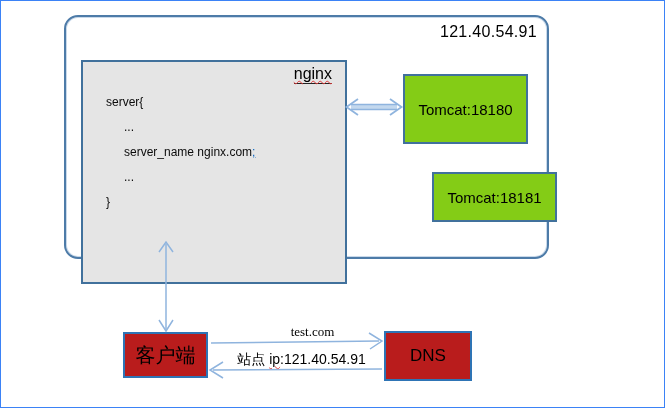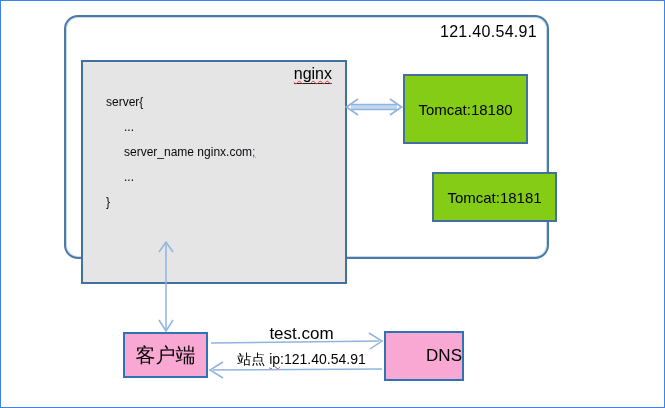--- a/index.html
+++ b/index.html
@@ -41,29 +41,29 @@
   
   .tomcat-box{
     position:absolute;background:#84cc16;border:2px solid #41719c;
     box-sizing:border-box;display:flex;align-items:center;justify-content:center;
     font-size:15px;color:#000;
   }
   .tomcat-1{left:337px;top:57px;width:125px;height:70px;}
   .tomcat-2{left:338px;top:155px;width:125px;height:50px;margin-left:28px;}
   
   .node-box{
-    position:absolute;background:#f9a8d4;border:2px solid #2e74b5;
+    position:absolute;background:#b91c1c;border:2px solid #2e74b5;
     box-sizing:border-box;display:flex;align-items:center;justify-content:center;
     color:#000;
   }
   .client-box{left:122px;top:331px;width:85px;height:46px;font-size:20px;}
-  .dns-box{left:383px;top:330px;width:80px;height:50px;font-size:17px;justify-content:flex-end;}
+  .dns-box{left:383px;top:330px;width:88px;height:50px;font-size:17px;}
   
   .flow-label{position:absolute;text-align:center;color:#000;}
-  .lbl-domain{left:228px;top:323px;width:145px;font-size:17px;}
+  .lbl-domain{left:239px;top:323px;width:145px;font-size:13px;font-family:Liberation Serif, serif;}
   .lbl-request{left:230px;top:345px;width:145px;font-size:13px;}
   .lbl-response{left:218px;top:350px;width:165px;font-size:14px;white-space:nowrap;}
   .squiggle-only{
     text-decoration:underline;text-decoration-style:wavy;
     text-decoration-color:#e03a3a;text-decoration-thickness:1px;
   }
   
   .arrows{position:absolute;left:0;top:0;width:665px;height:408px;pointer-events:none;}
 </style>
 </head>

